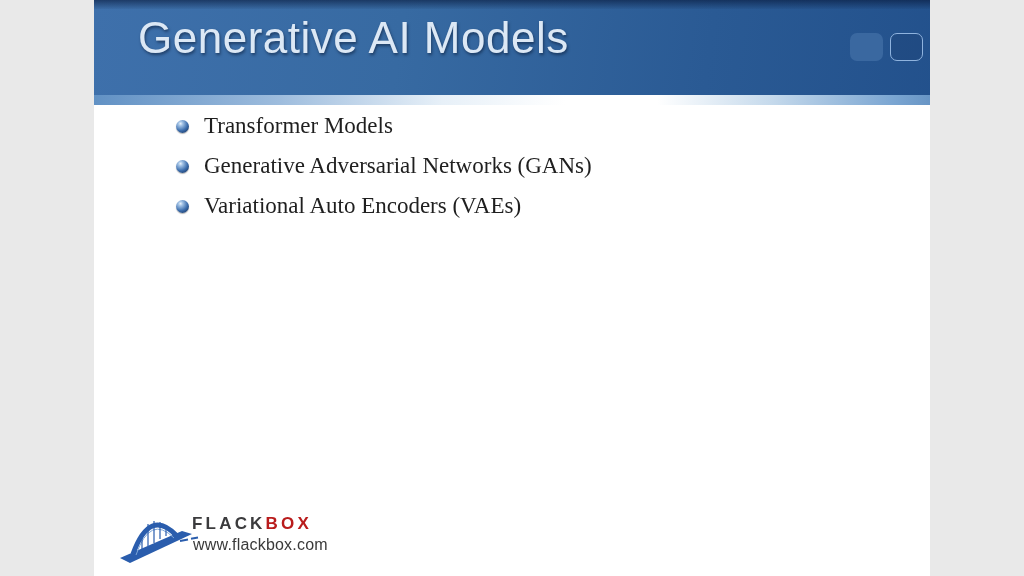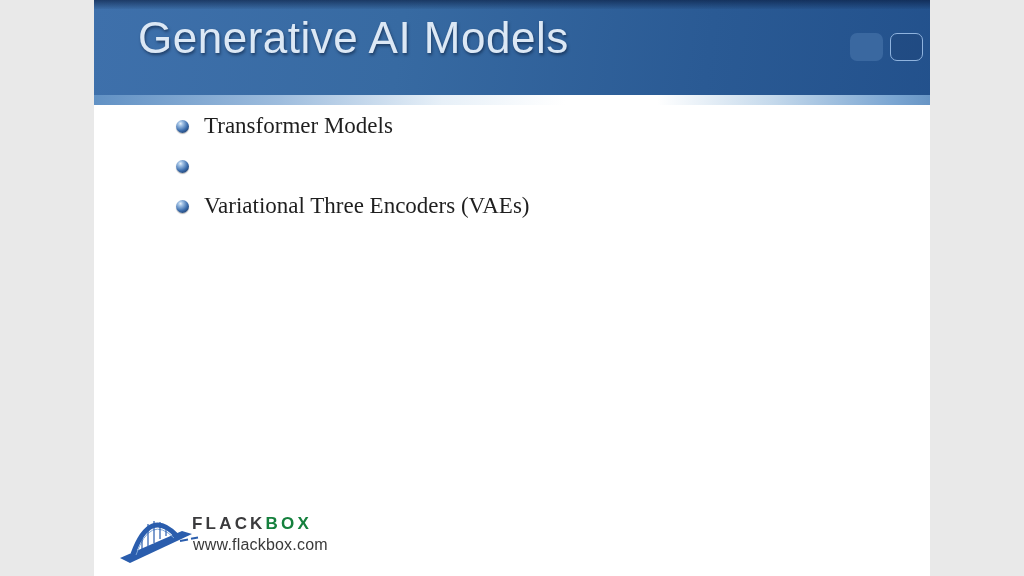--- a/index.html
+++ b/index.html
@@ -42,21 +42,21 @@
   }
   .sphere.lg{width:14px;height:14px;}
   .sphere.sm{width:13px;height:13px;}
   
   .brand{position:absolute;left:26px;top:503px;width:220px;height:62px;}
   .bridge-icon{position:absolute;left:0;top:2px;}
   .brand-name{
     position:absolute;left:72px;top:11px;
     font-size:17px;font-weight:700;letter-spacing:3.2px;color:#3b3b3d;white-space:nowrap;
   }
-  .brand-name .blue{color:#15803d;}
+  .brand-name .blue{color:#b91c1c;}
   .brand-url{
     position:absolute;left:73px;top:33px;
     font-size:16px;color:#3a3a3a;letter-spacing:0.2px;white-space:nowrap;
   }
 </style>
 </head>
 <body>
 
 <div class="slide">
 
@@ -75,24 +75,25 @@
   </header>
   <div class="header-gradient-strip"></div>
 
   <main class="content">
     <div class="bullet-row level2">
       <span class="sphere sm"></span>
       <span>Transformer Models</span>
     </div>
     <div class="bullet-row level2">
       <span class="sphere sm"></span>
+      <span>Generative Adversarial Networks (GANs)</span>
     </div>
     <div class="bullet-row level2">
       <span class="sphere sm"></span>
-      <span>Variational Three Encoders (VAEs)</span>
+      <span>Variational Auto Encoders (VAEs)</span>
     </div>
   </main>
 
   <footer class="brand">
     <svg class="bridge-icon" width="80" height="58" viewBox="0 0 80 58" xmlns="http://www.w3.org/2000/svg">
       <path d="M0,53 L62,26 L72,29 L10,58 Z" fill="#2a5dad"></path>
       <path d="M13,49 Q30,2 57,31" fill="none" stroke="#2a5dad" stroke-width="5"></path>
       <path d="M16,50 Q30,9 54,33" fill="none" stroke="#7da6d8" stroke-width="1"></path>
       <path d="M22,28 V45 M28,19 V41 M34,16 V38 M40,17 V34 M46,22 V31" stroke="#2a5dad" stroke-width="1.2"></path>
       <path d="M60,36 L68,34.5 M71,33.8 L78,32.5" stroke="#2a5dad" stroke-width="2"></path>

